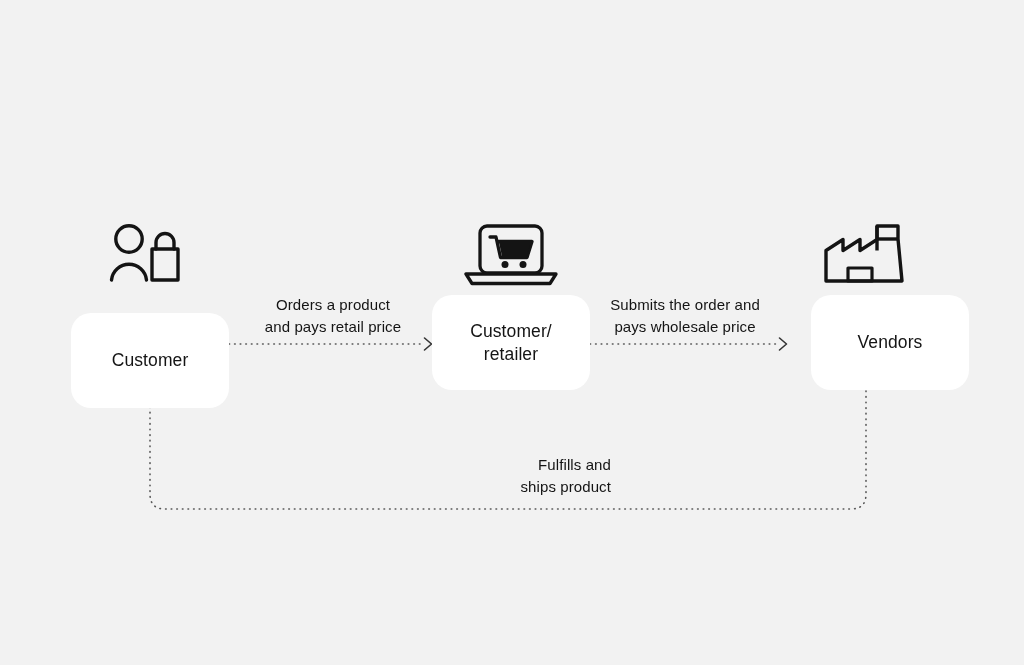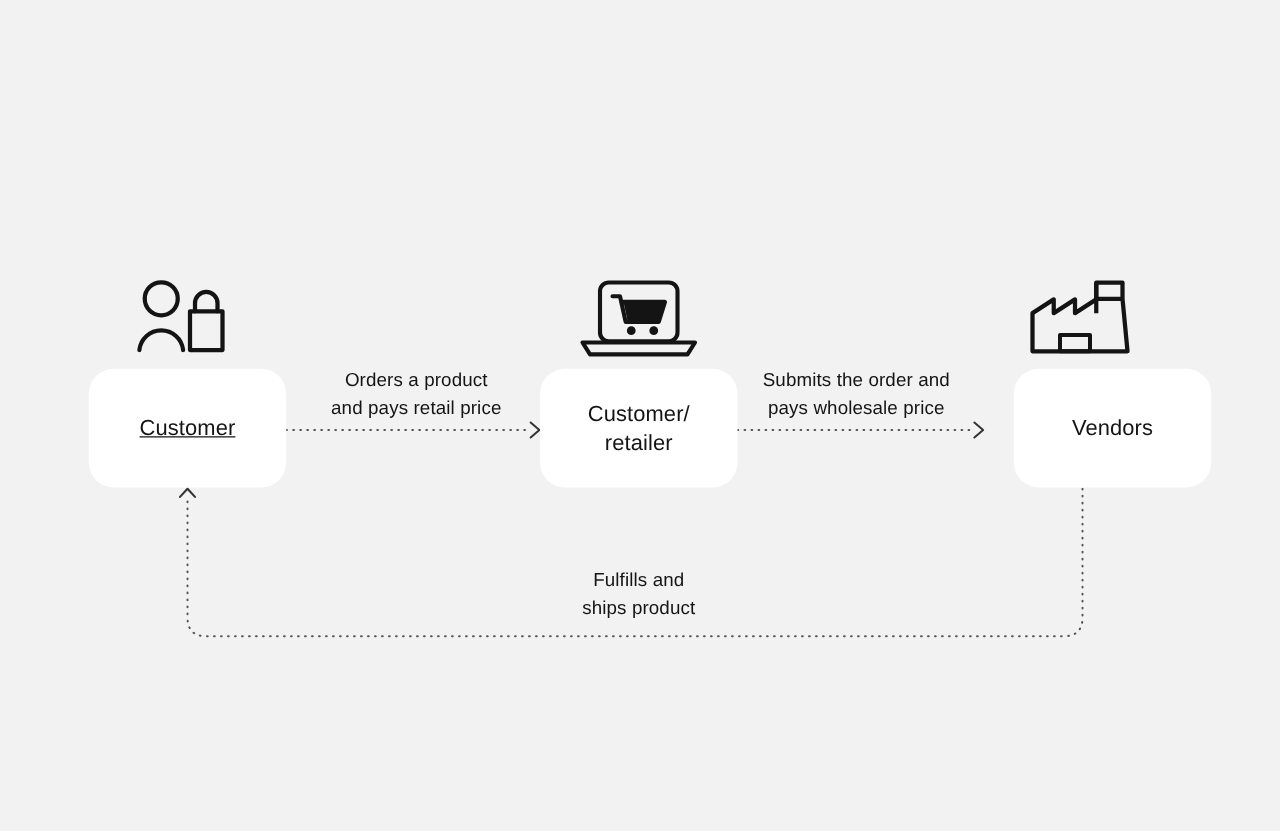--- a/index.html
+++ b/index.html
@@ -93,21 +93,21 @@
       </g>
     </svg>
 
     <svg class="node-icon" style="left:105px; top:222px;" width="84" height="62" viewBox="0 0 84 62">
       <circle cx="24" cy="17" r="13.2" fill="none" stroke="#141414" stroke-width="3.4"></circle>
       <path d="M6.5,58 A17.6,17.6 0 0 1 41.5,58" fill="none" stroke="#141414" stroke-width="3.4" stroke-linecap="round"></path>
       <path d="M51,27 L51,20.5 A9,9 0 0 1 69,20.5 L69,27" fill="none" stroke="#141414" stroke-width="3.4" stroke-linecap="round"></path>
       <rect x="47" y="27" width="26" height="31" fill="none" stroke="#141414" stroke-width="3.4" stroke-linejoin="round"></rect>
     </svg>
 
-    <div class="node-box" style="left:71px; top:295px; width:158px; height:95px;text-decoration:underline;">
+    <div class="node-box" style="left:71px; top:313px; width:158px; height:95px;">
       <span class="node-label">Customer</span>
     </div>
 
     <svg class="node-icon" style="left:461px; top:222px;" width="100" height="65" viewBox="0 0 100 65">
       <rect x="19" y="4" width="62" height="47" rx="7" fill="none" stroke="#141414" stroke-width="3.3"></rect>
       <path d="M5,52 L95,52 L89,61.5 L11,61.5 Z" fill="none" stroke="#141414" stroke-width="3.3" stroke-linejoin="round"></path>
       <path d="M29,15 L35,15 L39.5,35.5 L66,35.5 L71,19.5 L36.5,19.5" fill="none" stroke="#141414" stroke-width="3.3" stroke-linecap="round" stroke-linejoin="round"></path>
       <path d="M38,20.5 L70,20.5 L65.5,34.5 L41,34.5 Z" fill="#141414"></path>
       <circle cx="44" cy="42.5" r="3.5" fill="#141414"></circle>
       <circle cx="62" cy="42.5" r="3.5" fill="#141414"></circle>
@@ -129,17 +129,17 @@
     <div class="node-box" style="left:811px; top:295px; width:158px; height:95px;">
       <span class="node-label">Vendors</span>
     </div>
 
     <div class="edge-label" style="left:592px; top:294px; width:186px;">Submits the order and
 pays wholesale price</div>
 
     <div class="edge-label" style="left:238px; top:294px; width:190px;">Orders a product
 and pays retail price</div>
 
-    <div class="edge-label" style="left:411px; top:454px; width:200px;">Fulfills and
+    <div class="edge-label" style="left:411px; top:454px; width:200px;text-align:right;">Fulfills and
 ships product</div>
 
   </div>
 </div>
 
 </body></html>

